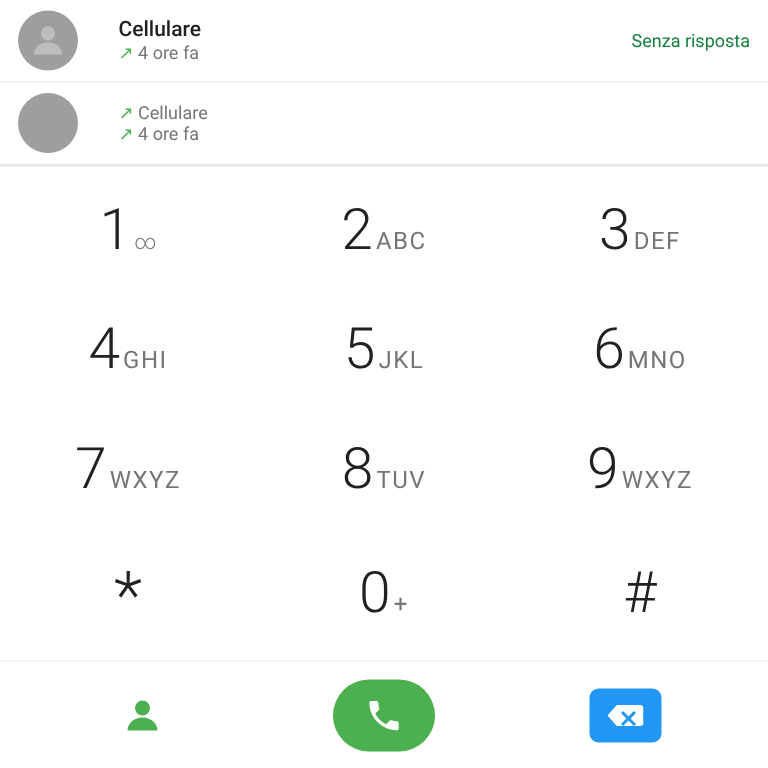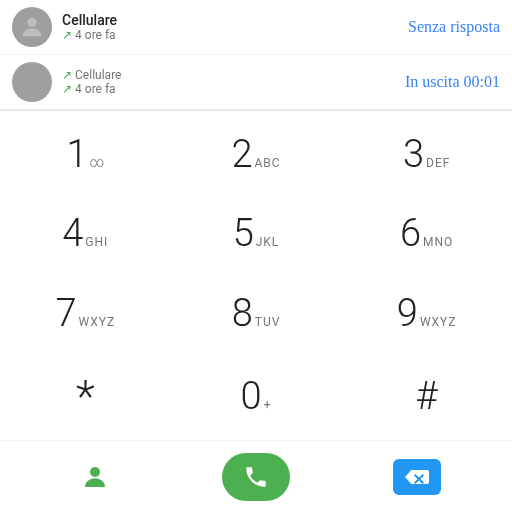--- a/index.html
+++ b/index.html
@@ -32,21 +32,21 @@
       background: #9e9e9e;
       display: flex;
       align-items: center;
       justify-content: center;
       flex-shrink: 0;
       overflow: hidden;
     }
     .avatar svg { width: 28px; height: 28px; }
     .call-info {
       flex: 1;
-      margin-left: 10px;
+      margin-left: 27px;
     }
     .call-name {
       font-size: 14px;
       color: #212121;
       font-weight: 500;
     }
     .call-type {
       font-size: 12px;
       color: #757575;
       display: flex;
@@ -54,26 +54,25 @@
       gap: 3px;
     }
     .call-arrow {
       color: #4CAF50;
       font-size: 12px;
     }
     .call-arrow.outgoing {
       color: #4CAF50;
     }
     .call-time-label {
-      font-size: 16px;
-      color: #3b82f6;
+      font-size: 12px;
+      color: #15803d;
       text-align: right;
       align-self: center;
       white-space: nowrap;
-      font-family: Liberation Serif, serif;
     }
 
     
     .dialpad {
       flex: 1;
       background: #fff;
       display: flex;
       flex-direction: column;
       padding: 4px 0 0 0;
     }
@@ -94,21 +93,21 @@
     .key-number {
       font-size: 38px;
       font-weight: 300;
       color: #212121;
       line-height: 1.1;
       display: flex;
       align-items: baseline;
       gap: 2px;
     }
     .key-number .key-sub {
-      font-size: 12px;
+      font-size: 16px;
       font-weight: 400;
       color: #757575;
       letter-spacing: 1px;
       line-height: 1;
     }
     .key-number .key-sub-voicemail {
       font-size: 14px;
       color: #757575;
     }
 
@@ -184,21 +183,20 @@
     <div class="call-info">
       <div class="call-type">
         <span class="call-arrow outgoing">↗</span>
         <span>Cellulare</span>
       </div>
       <div class="call-type">
         <span class="call-arrow outgoing">↗</span>
         <span>4 ore fa</span>
       </div>
     </div>
-    <div class="call-time-label">In uscita 00:01</div>
   </div>
 </div>
 
 <div class="dialpad">
   <div class="dialpad-grid">
 
     <div class="dial-key">
       <div class="key-number">
         <span>1</span>
         <span class="key-sub-voicemail">∞</span>

